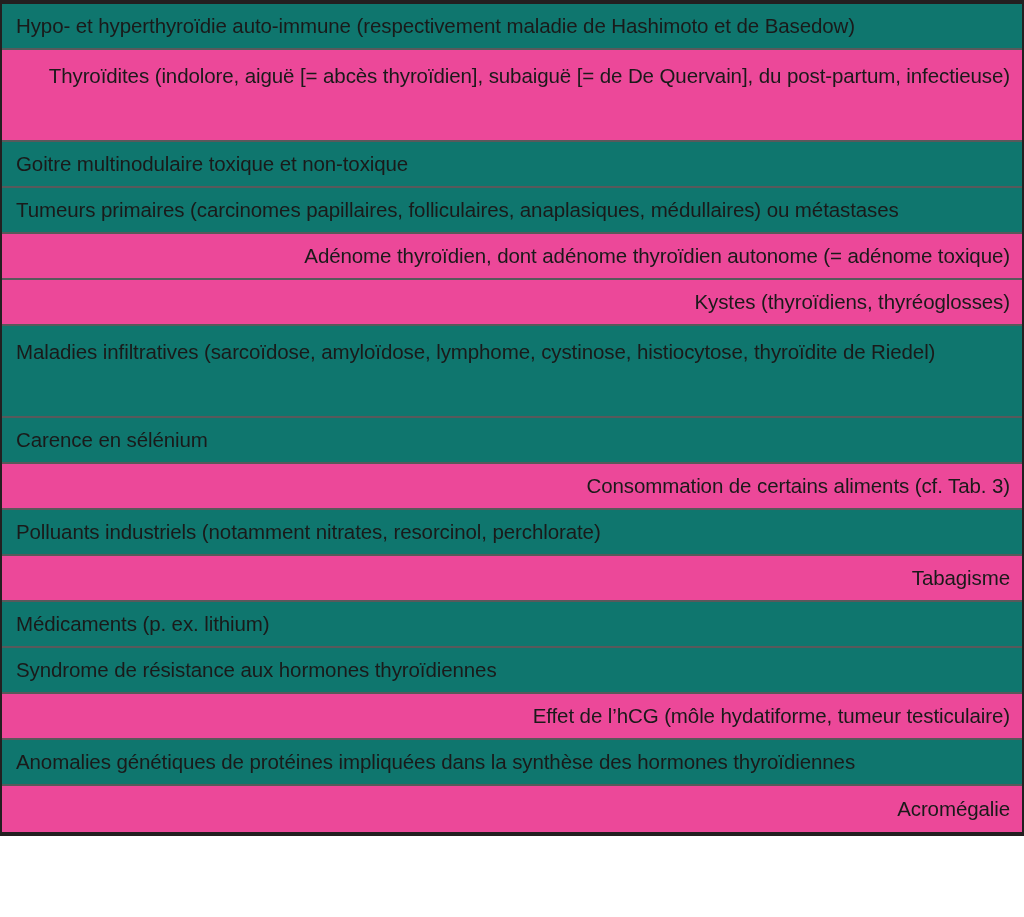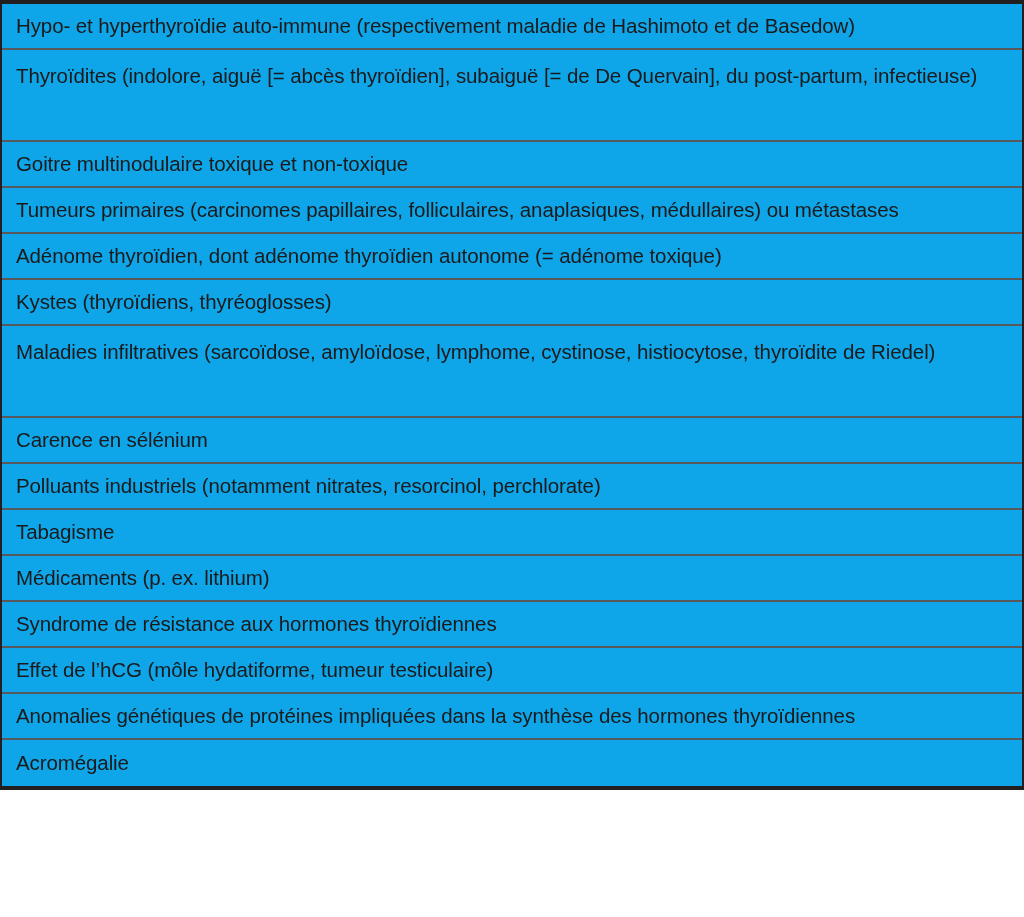--- a/index.html
+++ b/index.html
@@ -31,24 +31,25 @@
     width: 100%;
     border-bottom: 2px solid #58595b;
     padding: 0 12px 0 14px;
     min-height: 46px;
   }
   .table-row:last-child {
     border-bottom: none;
   }
 
   .row-shaded {
-    background: #0ea5e9;
+    background: #0f766e;
   }
   .row-plain {
-    background: #0ea5e9;
+    background: #ec4899;
+    text-align: right;
   }
 
   .row-tall {
     min-height: 92px;
     align-items: flex-start;
     padding-top: 9px;
     padding-bottom: 9px;
   }
 
   .cell-text {
@@ -83,20 +84,23 @@
     </div>
     <div class="table-row row-plain">
       <span class="cell-text">Kystes (thyroïdiens, thyréoglosses)</span>
     </div>
     <div class="table-row row-shaded row-tall">
       <span class="cell-text">Maladies infiltratives (sarcoïdose, amyloïdose, lymphome, cystinose, histiocytose, thyroïdite de Riedel)</span>
     </div>
     <div class="table-row row-shaded">
       <span class="cell-text">Carence en sélénium</span>
     </div>
+    <div class="table-row row-plain">
+      <span class="cell-text">Consommation de certains aliments (cf. Tab. 3)</span>
+    </div>
     <div class="table-row row-shaded">
       <span class="cell-text">Polluants industriels (notamment nitrates, resorcinol, perchlorate)</span>
     </div>
     <div class="table-row row-plain">
       <span class="cell-text">Tabagisme</span>
     </div>
     <div class="table-row row-shaded">
       <span class="cell-text">Médicaments (p. ex. lithium)</span>
     </div>
     <div class="table-row row-shaded">

